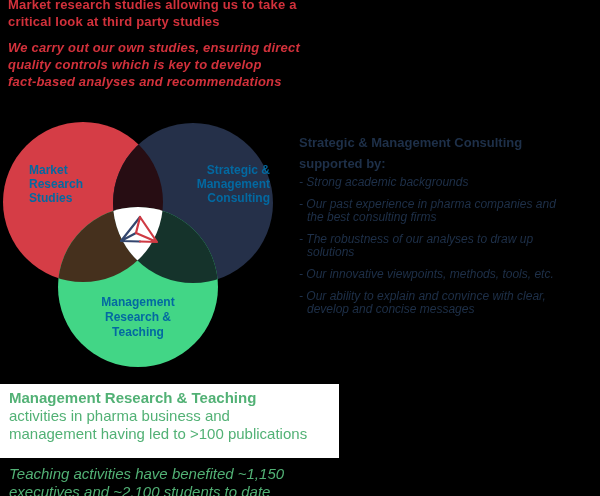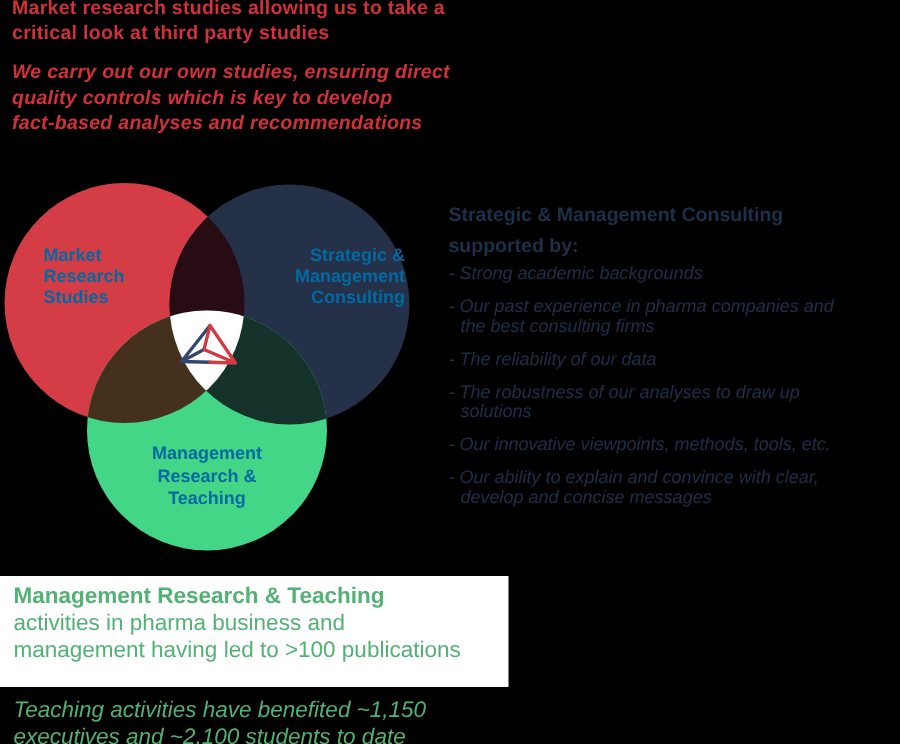--- a/index.html
+++ b/index.html
@@ -112,23 +112,20 @@
     </div>
     <div class="bullets">
       <div class="bullet">
         <div class="line">- Strong academic backgrounds</div>
       </div>
       <div class="bullet">
         <div class="line">- Our past experience in pharma companies and</div>
         <div class="line cont">the best consulting firms</div>
       </div>
       <div class="bullet">
-        <div class="line">- The reliability of our data</div>
-      </div>
-      <div class="bullet">
         <div class="line">- The robustness of our analyses to draw up</div>
         <div class="line cont">solutions</div>
       </div>
       <div class="bullet">
         <div class="line">- Our innovative viewpoints, methods, tools, etc.</div>
       </div>
       <div class="bullet">
         <div class="line">- Our ability to explain and convince with clear,</div>
         <div class="line cont">develop and concise messages</div>
       </div>

